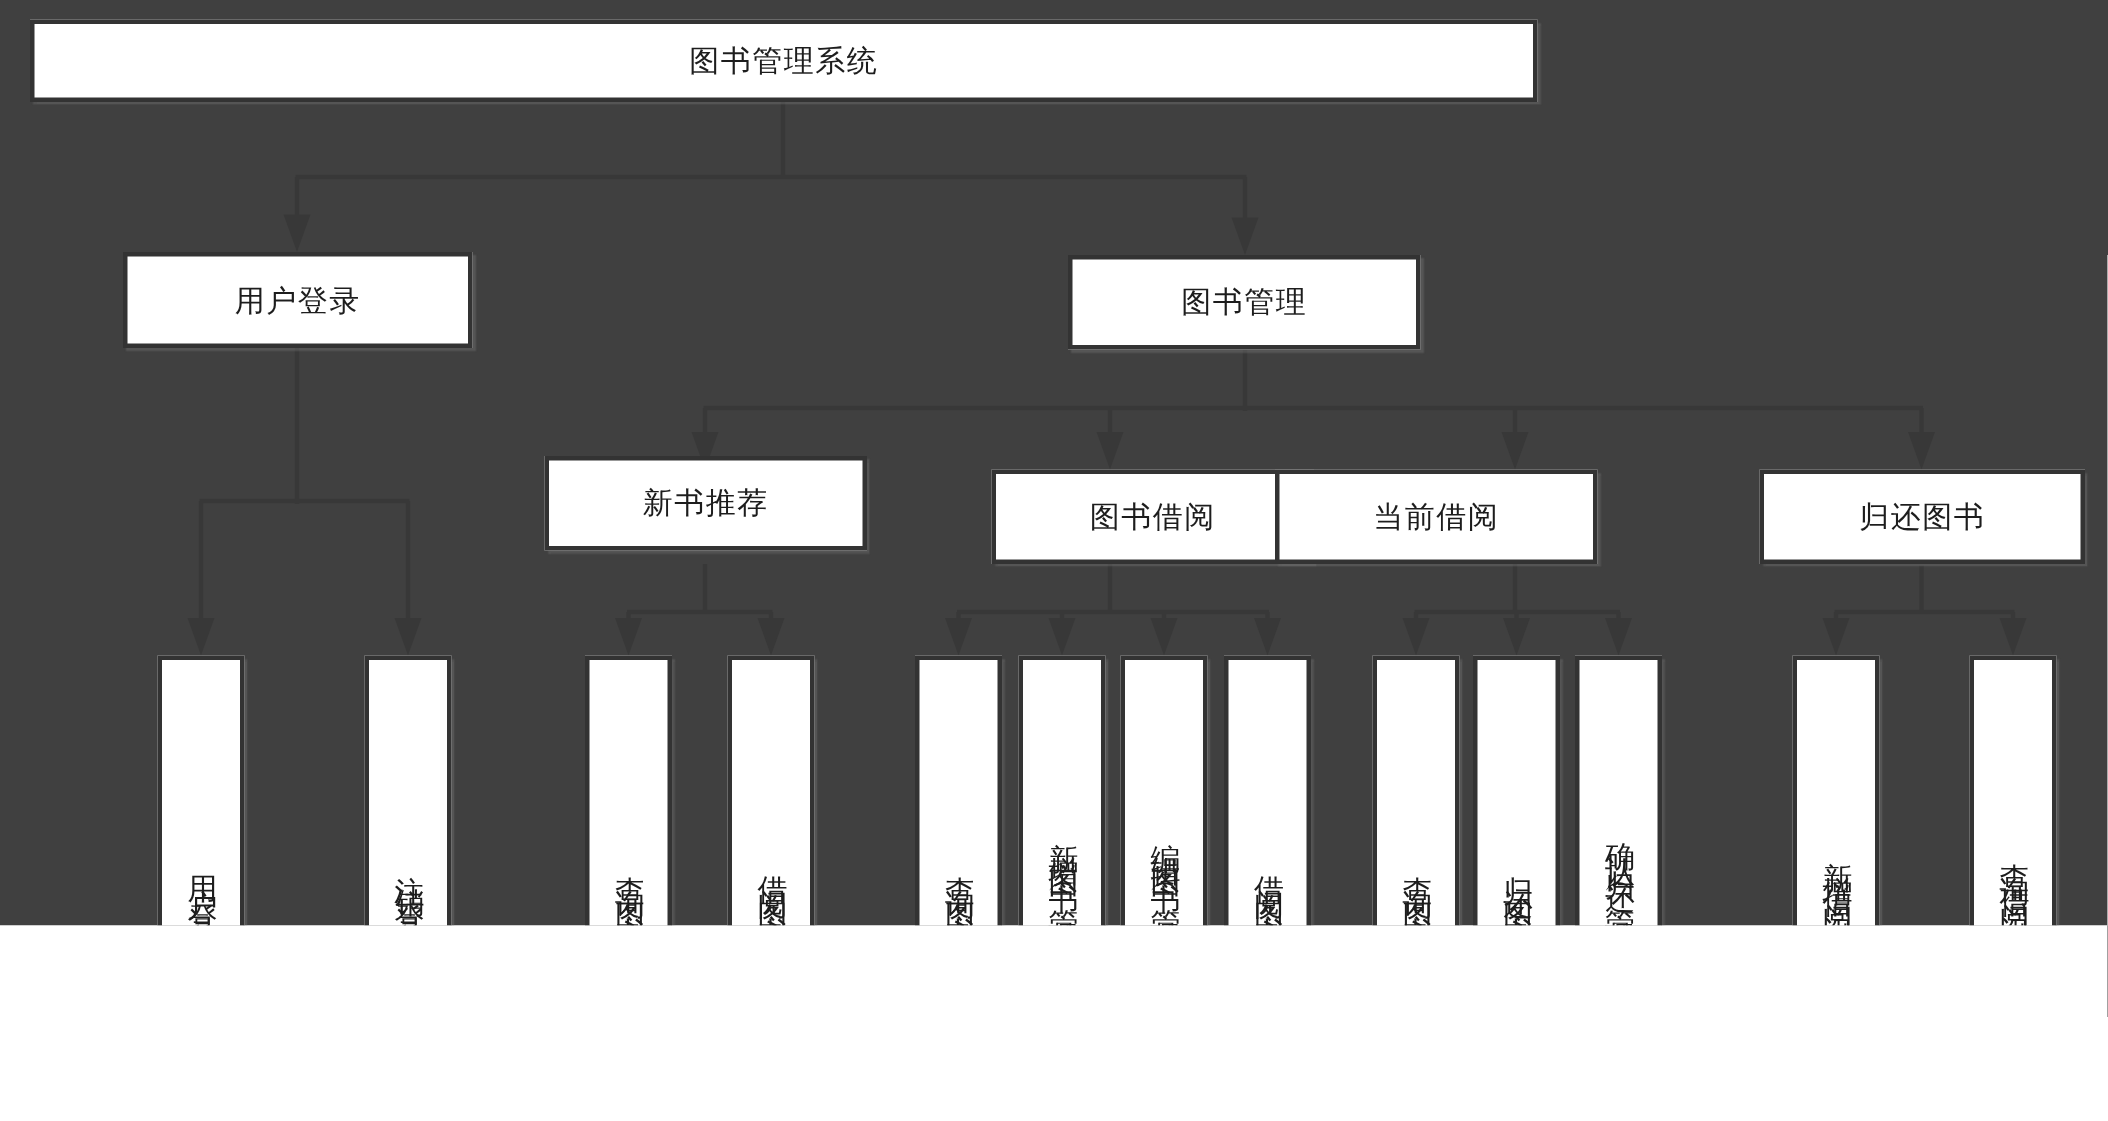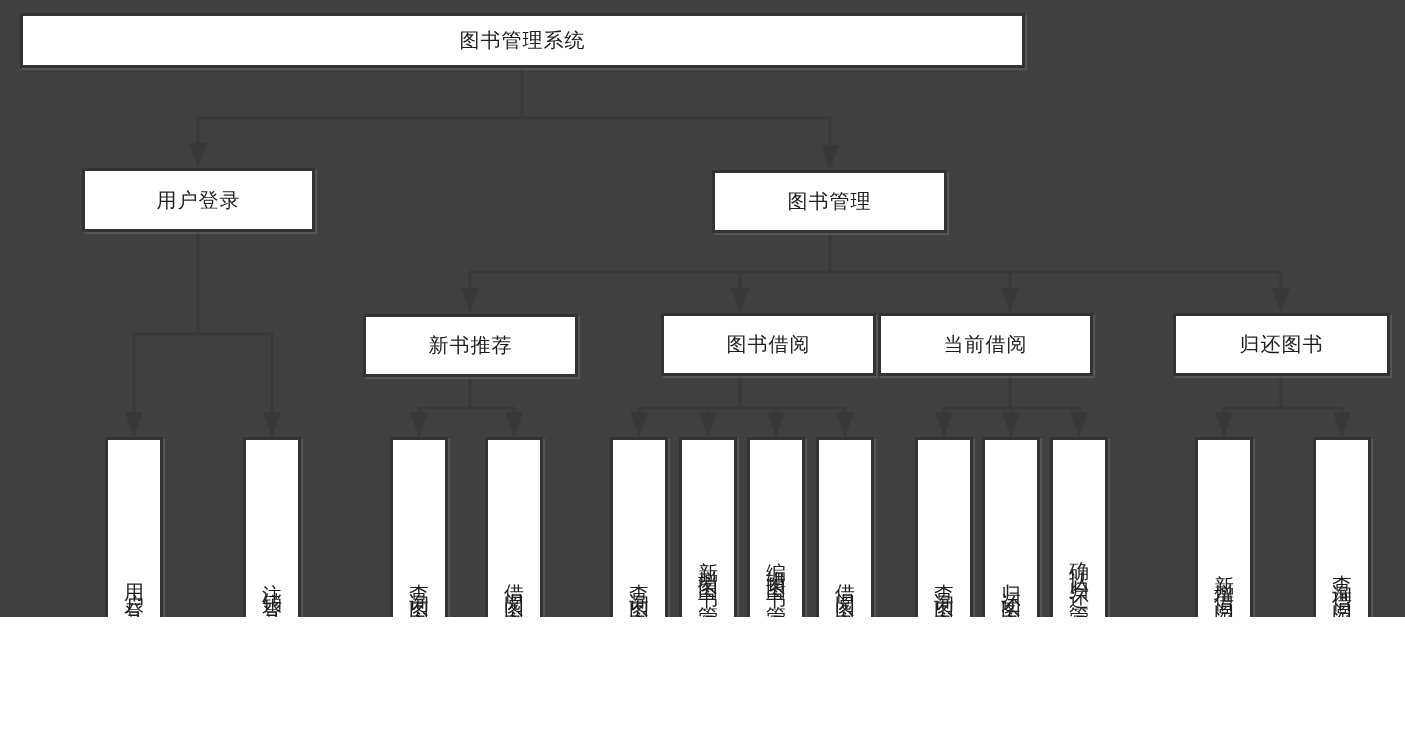--- a/index.html
+++ b/index.html
@@ -94,27 +94,27 @@
     <span class="label">图书管理系统</span>
   </div>
 
   <div class="node" style="left:82px;top:168px;width:233px;height:64px">
     <span class="label">用户登录</span>
   </div>
   <div class="node" style="left:712px;top:170px;width:235px;height:63px">
     <span class="label">图书管理</span>
   </div>
 
-  <div class="node" style="left:363px;top:314px;width:215px;height:63px">
+  <div class="node" style="left:363px;top:304px;width:215px;height:63px">
     <span class="label">新书推荐</span>
   </div>
   <div class="node" style="left:661px;top:313px;width:215px;height:63px">
     <span class="label">图书借阅</span>
   </div>
-  <div class="node" style="left:878px;top:313px;width:215px;height:63px">
+  <div class="node" style="left:850px;top:313px;width:215px;height:63px">
     <span class="label">当前借阅</span>
   </div>
   <div class="node" style="left:1173px;top:313px;width:217px;height:63px">
     <span class="label">归还图书</span>
   </div>
 
   <div class="node leaf" style="left:105px">
     <span class="label">用户登录</span>
   </div>
   <div class="node leaf" style="left:243px">

